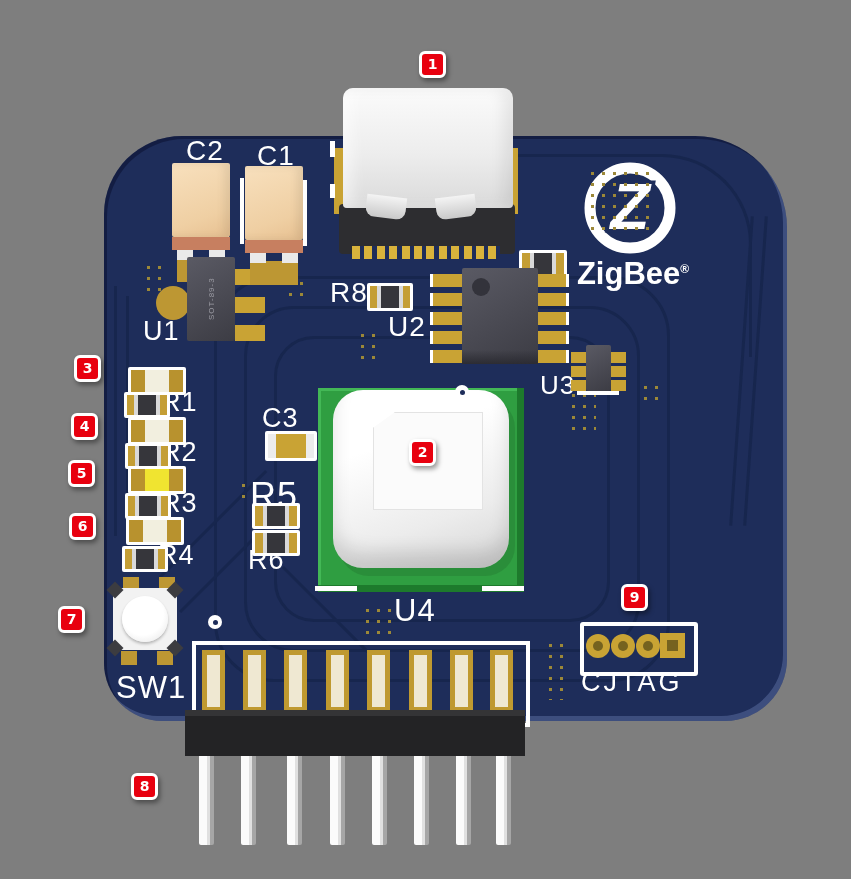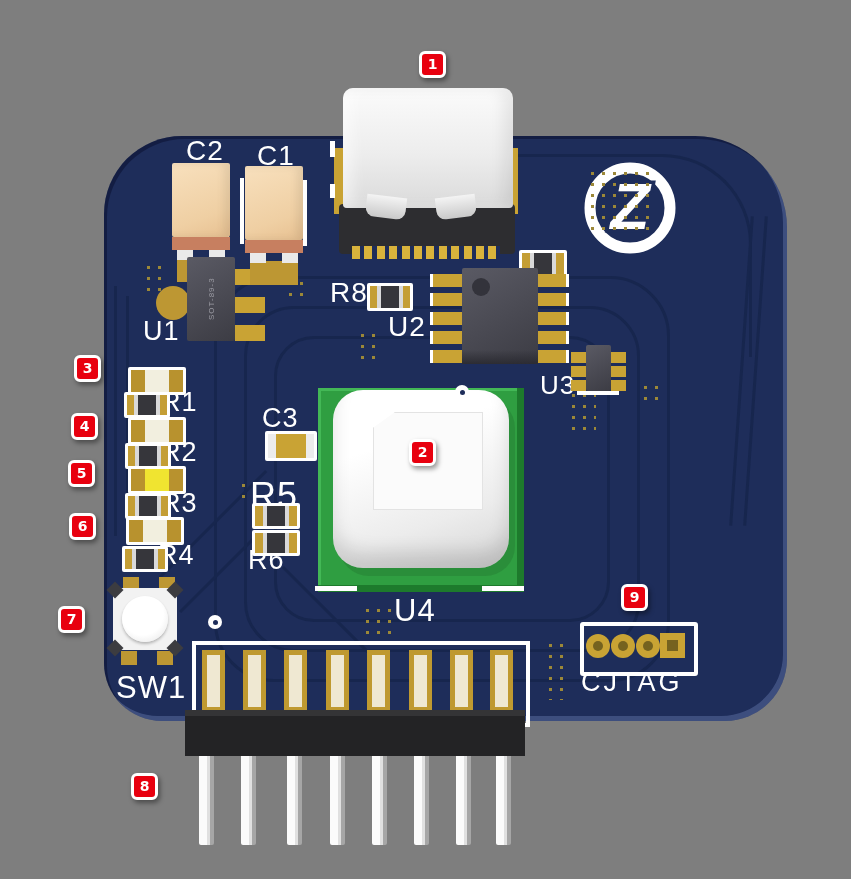--- a/index.html
+++ b/index.html
@@ -141,20 +141,23 @@
   <span class="silk" style="left:248px;top:547px;font-size:27px;">R6</span>
   <span class="silk" style="left:394px;top:595px;font-size:31px;z-index:4;">U4</span>
   <span class="silk" style="left:116px;top:672px;font-size:31px;z-index:4;">SW1</span>
   <span class="silk" style="left:581px;top:669px;font-size:27px;letter-spacing:3px;z-index:4;">CJTAG</span>
 
   <div class="logo-wrap">
     <svg width="104" height="104" viewBox="0 0 104 104">
       <circle cx="52" cy="52" r="40" fill="none" stroke="#ffffff" stroke-width="11"></circle>
       <text x="52" y="73" text-anchor="middle" font-family="Liberation Sans, sans-serif" font-size="64" font-weight="bold" font-style="italic" fill="#ffffff" stroke="#1e2d5a" stroke-width="7" paint-order="stroke">Z</text>
     </svg>
+  </div>
+  <div class="brand">
+    <span>ZigBee</span><sup>®</sup>
   </div>
 
   <div class="pad" style="left:334px;top:148px;width:10px;height:66px;z-index:2;"></div>
   <div class="pad" style="left:508px;top:148px;width:10px;height:66px;z-index:2;"></div>
   <div class="abs" style="left:330px;top:141px;width:5px;height:16px;background:#fff;z-index:2;"></div>
   <div class="abs" style="left:330px;top:184px;width:5px;height:14px;background:#fff;z-index:2;"></div>
   <div class="usb-base"></div>
   <div class="usb-claw" style="left:366px;top:196px;transform:rotate(7deg);"></div>
   <div class="usb-claw" style="left:436px;top:196px;transform:rotate(-7deg);"></div>
   <div class="usb-body"></div>

